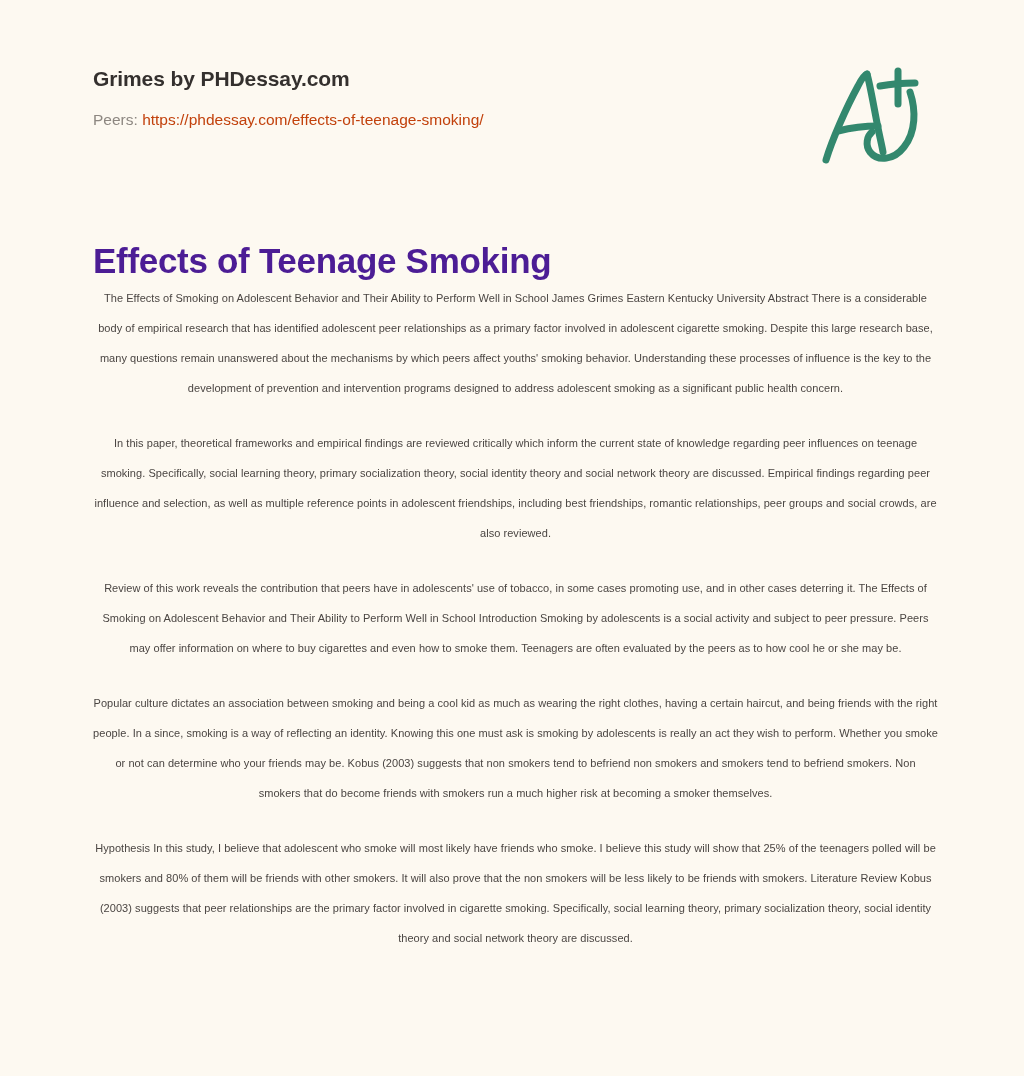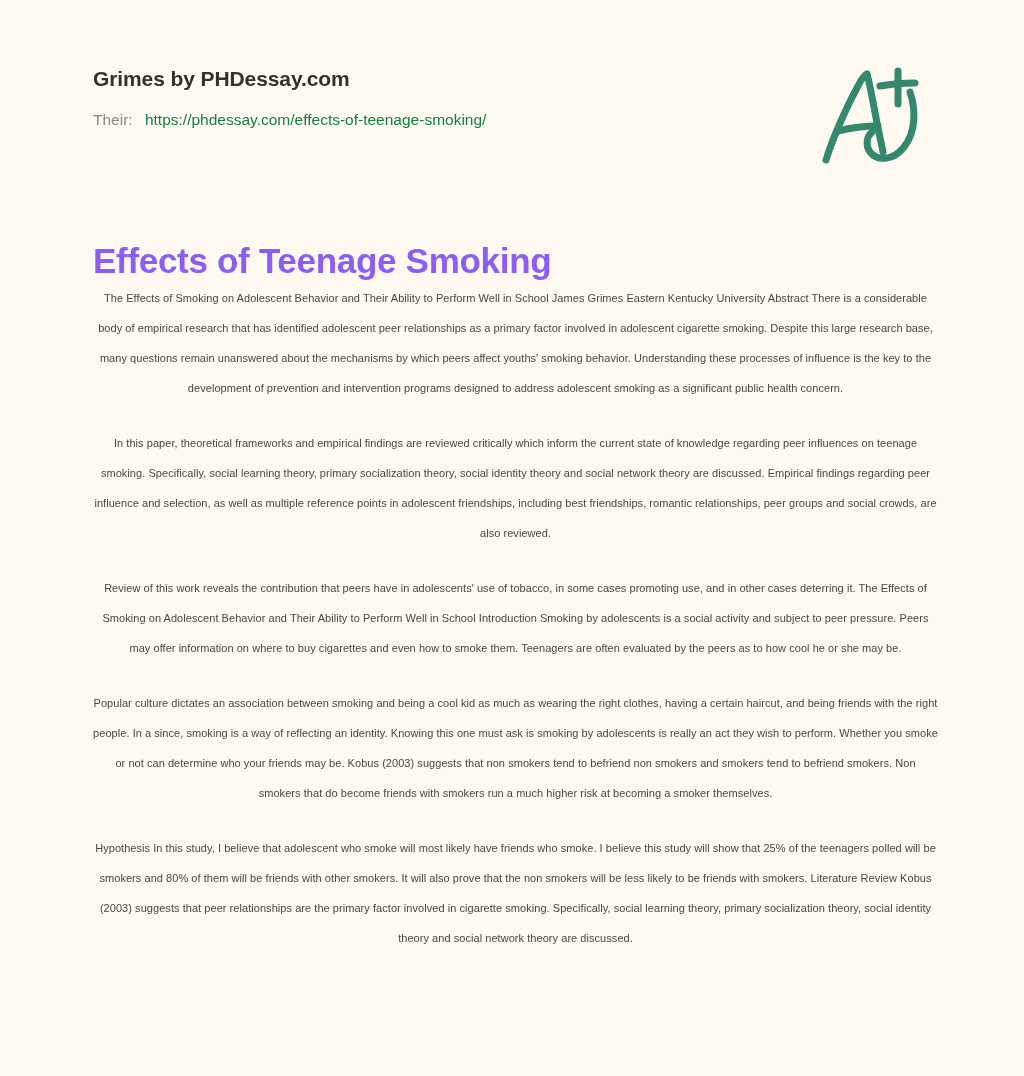--- a/index.html
+++ b/index.html
@@ -40,23 +40,22 @@
   .source-line {
     margin-top: 19px;
     font-size: 15.5px;
     line-height: 1.3;
     white-space: nowrap;
   }
   .source-label {
     color: #8d8781;
   }
   .source-url {
-    color: #15803d;
+    color: #c2410c;
     text-decoration: none;
-    margin-left: 8px;
   }
 
   
   .logo {
     position: absolute;
     left: 812px;
     top: 62px;
     width: 120px;
     height: 110px;
   }
@@ -66,21 +65,21 @@
     height: 110px;
   }
 
   
   .doc-title {
     position: absolute;
     left: 93px;
     top: 218px;
     font-size: 35px;
     font-weight: 700;
-    color: #8b5cf6;
+    color: #4c1d95;
     letter-spacing: -0.3px;
     line-height: 1.15;
   }
 
   
   .article {
     position: absolute;
     left: 93px;
     top: 283px;
     width: 845px;
@@ -98,21 +97,21 @@
   }
 </style>
 </head>
 <body>
 
 <div class="page">
 
   <div class="header">
     <div class="brand-line">Grimes by PHDessay.com</div>
     <div class="source-line">
-      <span class="source-label">Their:</span>
+      <span class="source-label">Peers:</span>
       <span class="source-url">https://phdessay.com/effects-of-teenage-smoking/</span>
     </div>
   </div>
 
   <div class="logo">
     <svg viewBox="0 0 120 110" xmlns="http://www.w3.org/2000/svg" fill="none" stroke="#33886e" stroke-linecap="round" stroke-linejoin="round">
 
       <path d="M14 98 C 20 78, 34 46, 46 24 C 49 18, 52 13, 55 12" stroke-width="7"></path>
 
       <path d="M55 12 C 58 22, 62 46, 66 66 C 68 76, 70 84, 71 90" stroke-width="7"></path>

